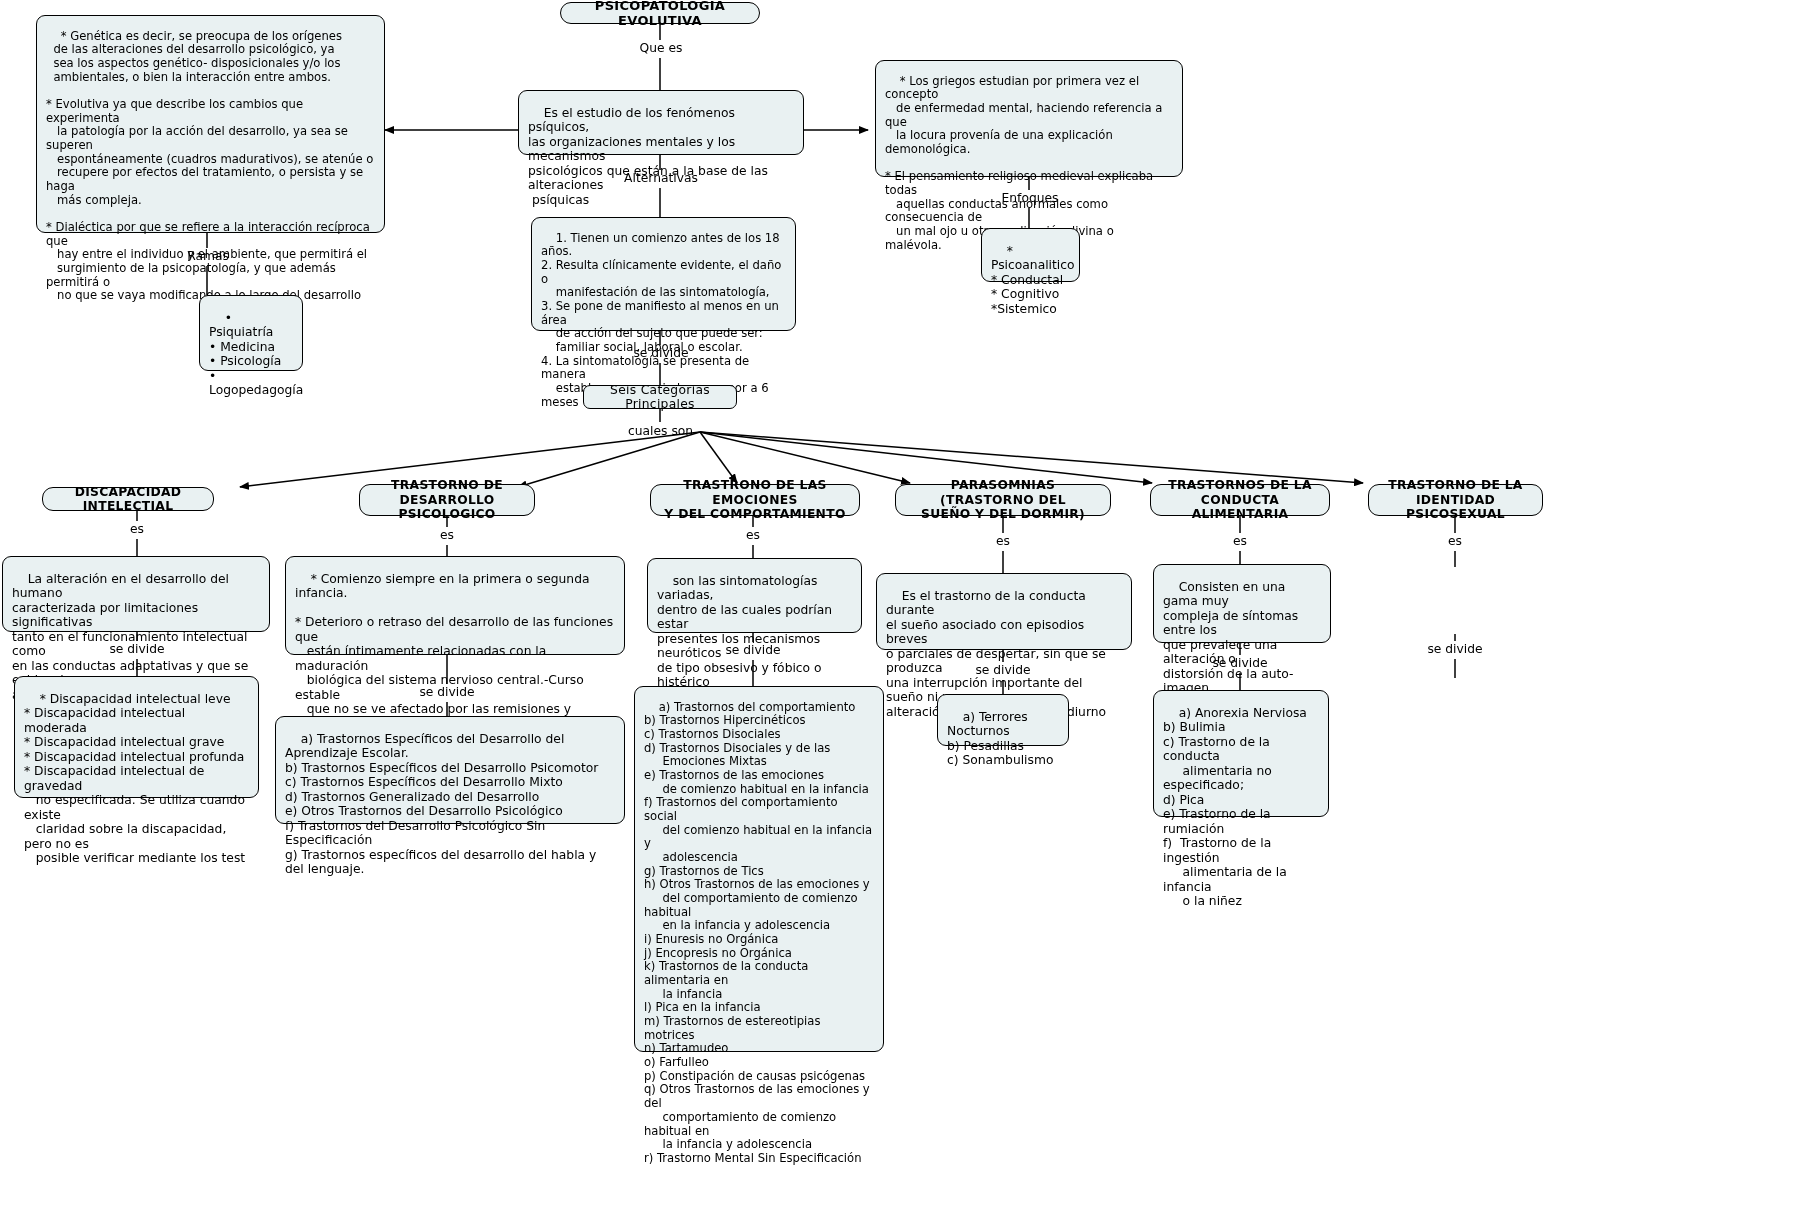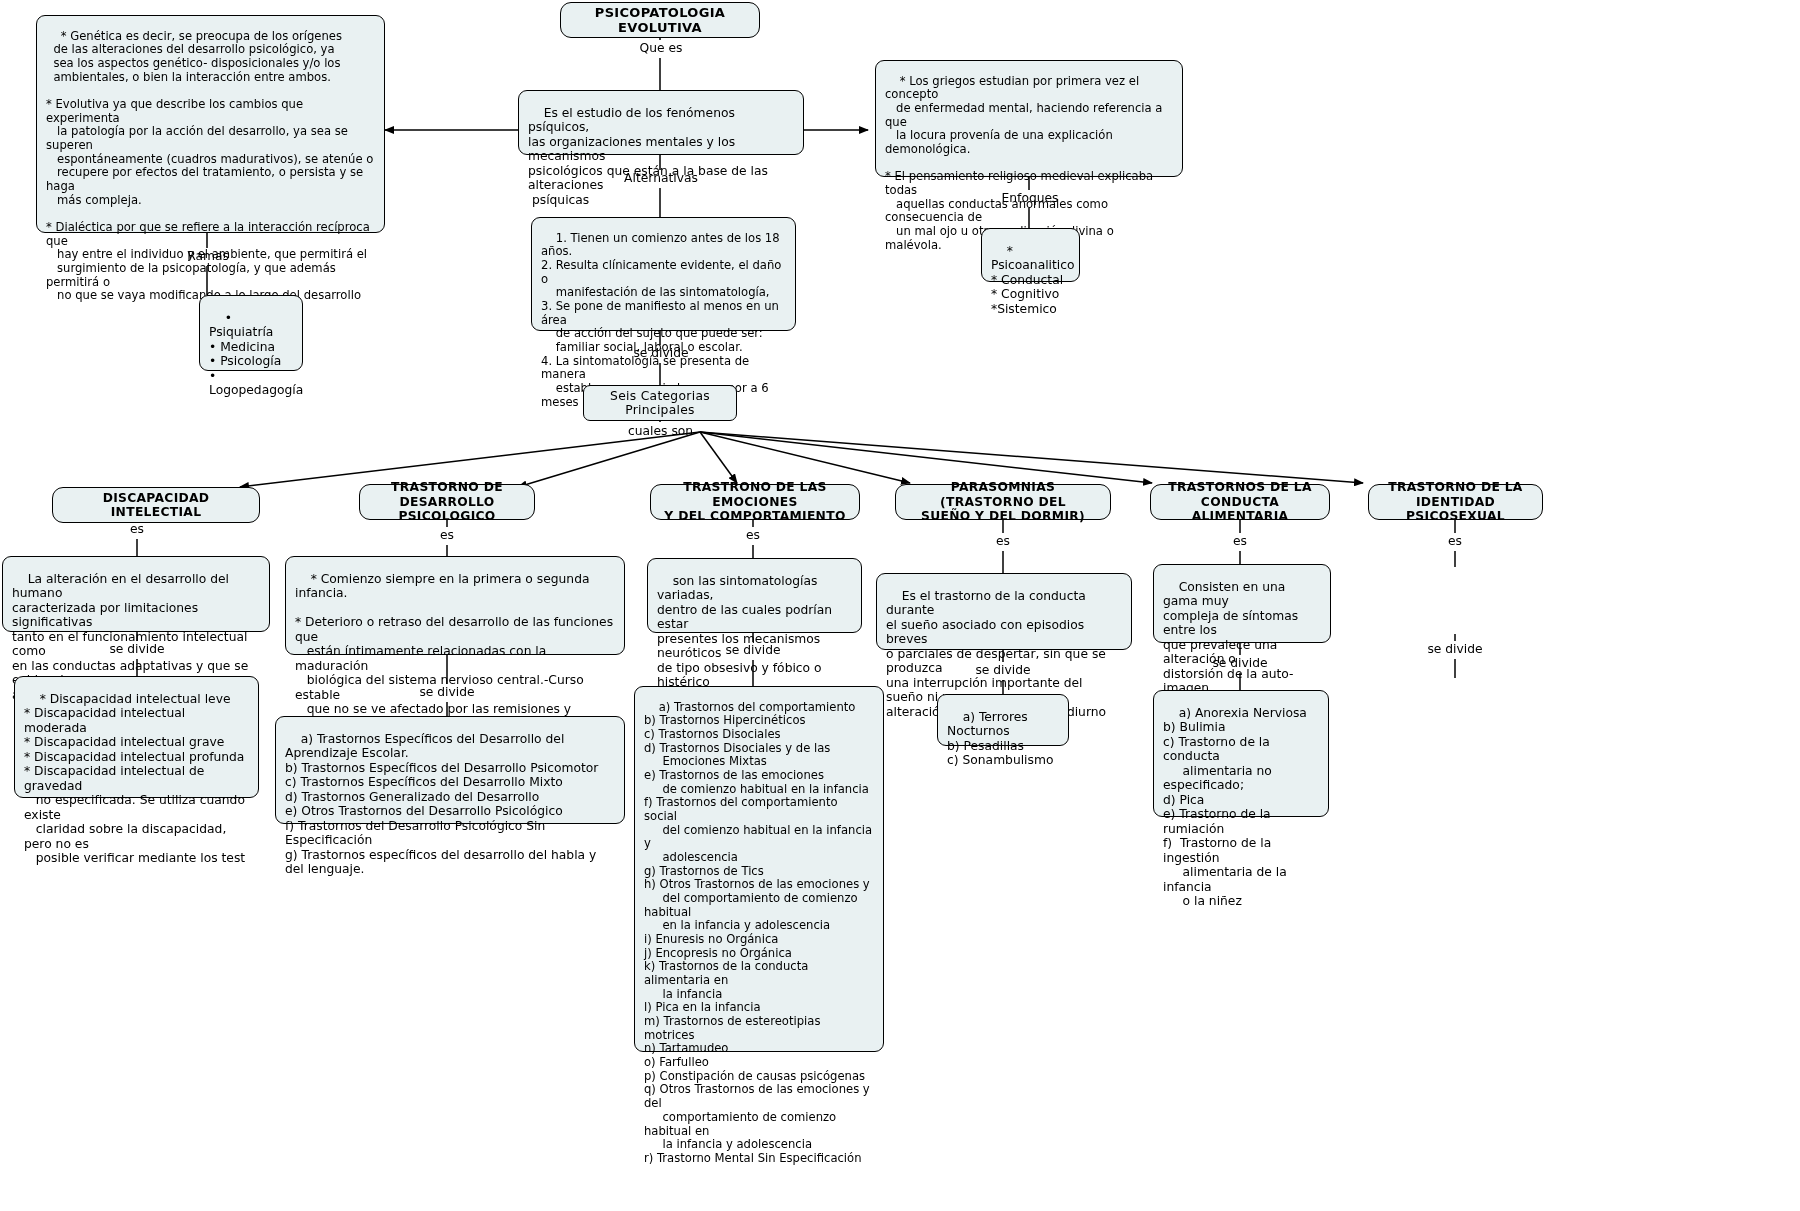--- a/index.html
+++ b/index.html
@@ -34,21 +34,21 @@
     box-sizing: border-box;
     padding: 0 9px;
     line-height: 1.18;
     white-space: pre-wrap;
   }
   .node.title {
     font-weight: bold;
     text-align: center;
     letter-spacing: 0.3px;
     border-radius: 11px;
-    padding: 17px 10px;
+    padding: 10px 10px;
     display: flex;
     align-items: center;
     justify-content: center;
   }
   .node.plain {
     border-radius: 7px;
   }
   .lbl {
     position: absolute;
     background: transparent;
@@ -206,21 +206,21 @@
   </div>
 
   <div class="lbl f12 center" style="left:628px; top:346px; width:66px;">se divide</div>
 
   <div class="node plain title f12" style="left:583px; top:385px; width:154px; height:24px; font-weight:normal;">
     <span>Seis Categorias Principales</span>
   </div>
 
   <div class="lbl f12" style="left:628px; top:424px;">cuales son</div>
 
-  <div class="node title f12" style="left:52px; top:487px; width:208px; height:24px;align-items:center;">
+  <div class="node title f12" style="left:42px; top:487px; width:172px; height:24px;align-items:center;">
     <span>DISCAPACIDAD INTELECTIAL</span>
   </div>
   <div class="lbl f12 center" style="left:124px; top:522px; width:26px;">es</div>
   <div class="node f12" style="left:2px; top:556px; width:268px; height:76px;">
     <span>La alteración en el desarrollo del humano
 caracterizada por limitaciones significativas
 tanto en el funcionamiento intelectual como
 en las conductas adaptativas y que se evidencia
 antes de los 18 años de edad</span>
   </div>

